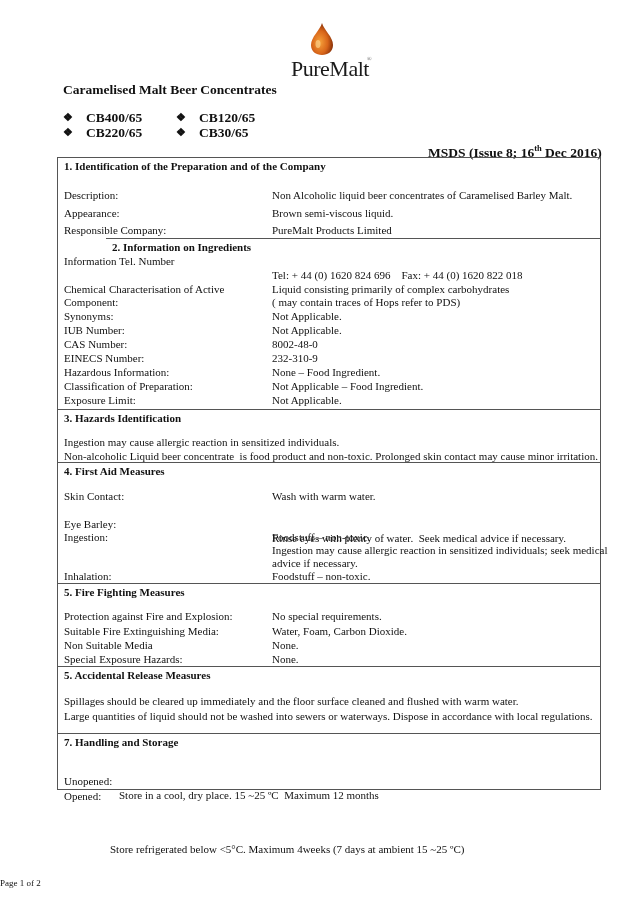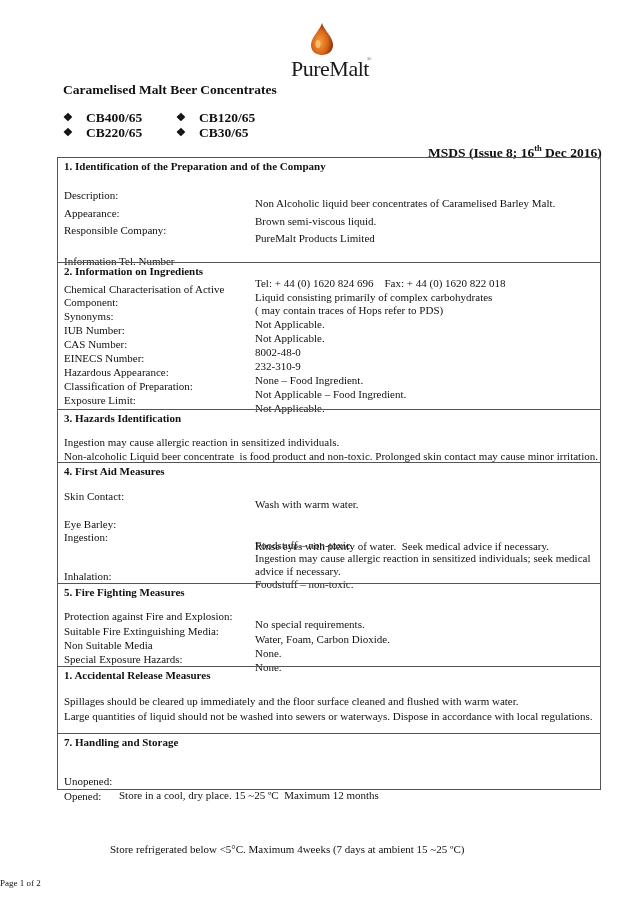--- a/index.html
+++ b/index.html
@@ -15,21 +15,21 @@
   .brow { display:flex; height:15px; line-height:15px; }
   .bcell { display:flex; width:113px; }
   .bmark { width:23px; font-size:11px; }
   .msds { left:428px; top:143px; font-weight:bold; font-size:13.5px; white-space:nowrap; }
   .msds sup { font-size:8.5px; }
   .box { left:57px; top:157px; width:542px; height:631px; border:1.5px solid #555; box-sizing:content-box; }
   .sec-h { position:absolute; left:0; right:0; height:18px; line-height:16px; font-weight:bold; font-size:11px; padding-left:6px; }
   .sec-h.top-border { border-top:1.5px solid #555; }
   .row { position:absolute; left:6px; right:6px; font-size:11px; line-height:14px; }
   .lbl { position:absolute; left:0; width:190px; }
-  .val { position:absolute; left:191px; width:340px;margin-top:8px; }
+  .val { position:absolute; left:208px; width:340px; }
   .para { position:absolute; left:6px; right:6px; font-size:11px; line-height:13.5px; }
   .footer { left:0; width:640px; top:878px; text-align:left; font-size:9px; }
 </style>
 </head>
 <body>
 
 <div class="abs logo">
   <svg class="drop" width="28" height="34" viewBox="0 0 28 34">
     <defs>
       <radialGradient id="dg" cx="40%" cy="60%" r="60%">
@@ -85,21 +85,21 @@
   </div>
   <div class="row" style="top:65px;">
     <span class="lbl">Responsible Company:</span>
     <span class="val">PureMalt Products Limited</span>
   </div>
   <div class="row" style="top:82px; white-space:pre;">
     <span class="lbl">Information Tel. Number</span>
     <span class="val">Tel: + 44 (0) 1620 824 696    Fax: + 44 (0) 1620 822 018</span>
   </div>
 
-  <div class="sec-h top-border" style="top:104px;">2. Information on Ingredients</div>
+  <div class="sec-h top-border" style="top:80px;margin-left:48px;">2. Information on Ingredients</div>
   <div class="row" style="top:124px;">
     <span class="lbl">Chemical Characterisation of Active</span>
     <span class="val">Liquid consisting primarily of complex carbohydrates</span>
   </div>
   <div class="row" style="top:137px;">
     <span class="lbl">Component:</span>
     <span class="val">( may contain traces of Hops refer to PDS)</span>
   </div>
   <div class="row" style="top:151px;">
     <span class="lbl">Synonyms:</span>
@@ -111,21 +111,21 @@
   </div>
   <div class="row" style="top:179px;">
     <span class="lbl">CAS Number:</span>
     <span class="val">8002-48-0</span>
   </div>
   <div class="row" style="top:193px;">
     <span class="lbl">EINECS Number:</span>
     <span class="val">232-310-9</span>
   </div>
   <div class="row" style="top:207px;">
-    <span class="lbl">Hazardous Appearance:</span>
+    <span class="lbl">Hazardous Information:</span>
     <span class="val">None – Food Ingredient.</span>
   </div>
   <div class="row" style="top:221px;">
     <span class="lbl">Classification of Preparation:</span>
     <span class="val">Not Applicable – Food Ingredient.</span>
   </div>
   <div class="row" style="top:235px;">
     <span class="lbl">Exposure Limit:</span>
     <span class="val">Not Applicable.</span>
   </div>
@@ -173,21 +173,21 @@
   </div>
   <div class="row" style="top:480px;">
     <span class="lbl">Non Suitable Media</span>
     <span class="val">None.</span>
   </div>
   <div class="row" style="top:494px;">
     <span class="lbl">Special Exposure Hazards:</span>
     <span class="val">None.</span>
   </div>
 
-  <div class="sec-h top-border" style="top:508px;">1. Accidental Release Measures</div>
+  <div class="sec-h top-border" style="top:508px;">5. Accidental Release Measures</div>
   <div class="para" style="top:536px; line-height:14.5px;">
     <div>Spillages should be cleared up immediately and the floor surface cleaned and flushed with warm water.</div>
     <div>Large quantities of liquid should not be washed into sewers or waterways. Dispose in accordance with local regulations.</div>
   </div>
 
   <div class="sec-h top-border" style="top:575px;">7. Handling and Storage</div>
   <div class="row" style="top:602px; white-space:pre;">
     <span style="position:absolute;left:0;">Unopened:</span>
     <span style="position:absolute;left:55px;">Store in a cool, dry place. 15 ~25 ºC  Maximum 12 months</span>
   </div>

